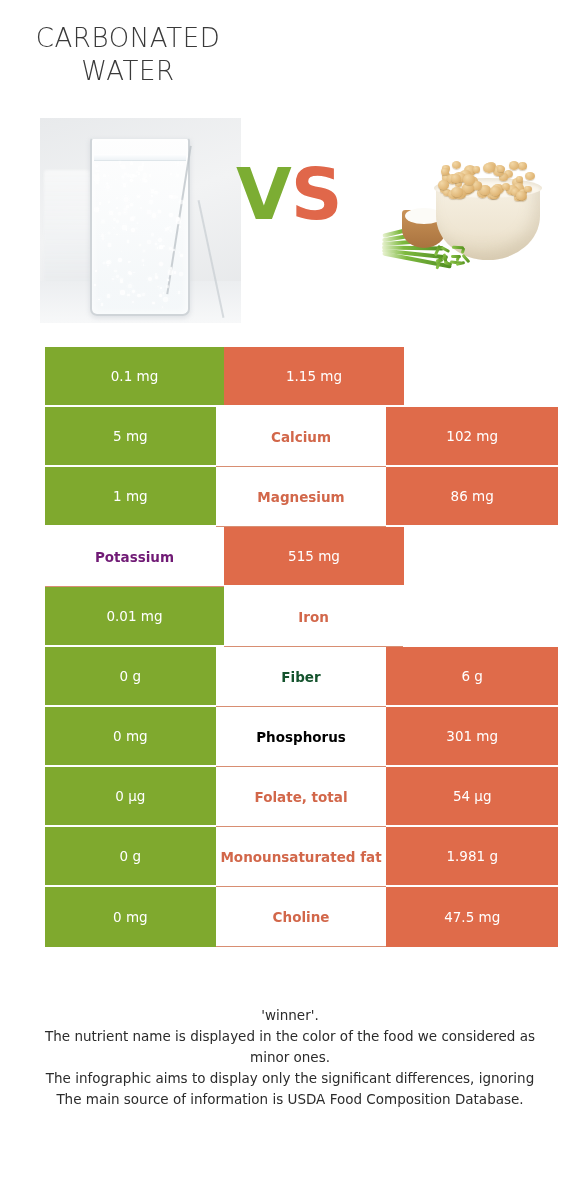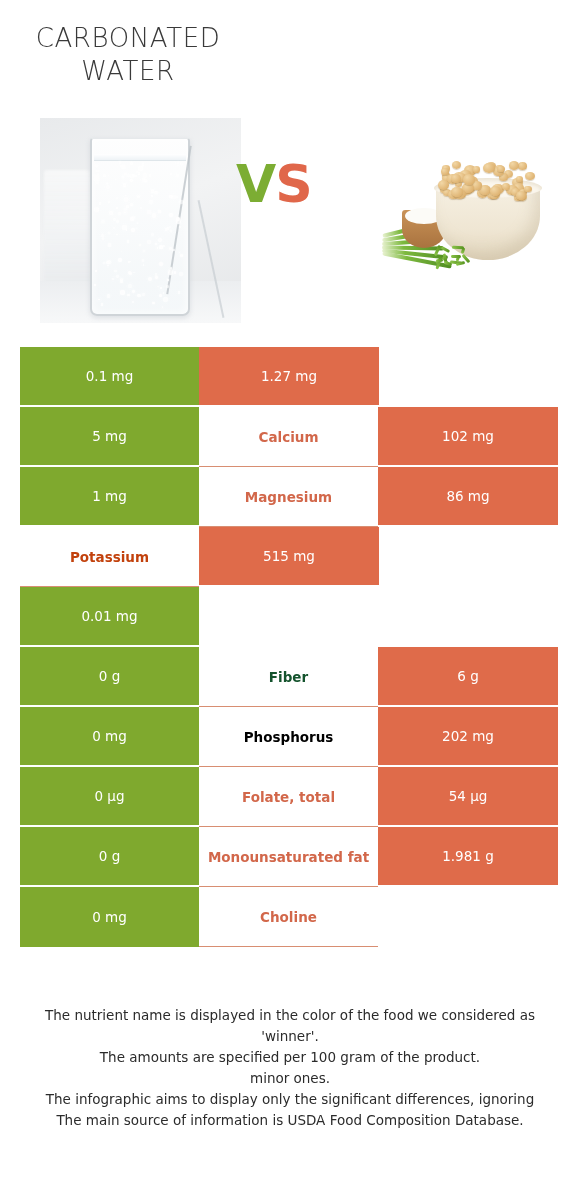--- a/index.html
+++ b/index.html
@@ -106,29 +106,29 @@
     position: absolute; left: 54px; top: 96px; width: 40px; height: 24px;
   }
   .chive-tuft s {
     position: absolute; display: block; height: 3px; border-radius: 2px;
     background: linear-gradient(90deg,#8cc44a,#56921f); text-decoration: none;
   }
 
   
   .vs {
     position: absolute; left: 236px; top: 158px; width: 120px;
-    font-size: 52px; font-weight: 700; line-height: 1;
+    font-size: 72px; font-weight: 700; line-height: 1;
     font-family: "DejaVu Sans", sans-serif; letter-spacing: -1px;
   }
   .vs .v { color: #7CAD33; }
   .vs .s { color: #E0674A; }
 
   
   .table { position: absolute; left: 20px; top: 347px; width: 538px; }
-  .row { display: flex; height: 60px; }
+  .row { display: flex; height: 60px; margin-left: 25px; }
   .cell {
     display: flex; align-items: center; justify-content: center;
     font-size: 13.5px; font-family: "DejaVu Sans", sans-serif;
   }
   .cell-left  { width: 179px; background: #7FA92E; color: #ffffff; border-bottom: 2px solid #ffffff; }
   .cell-mid   { width: 179px; background: #ffffff; color: #D2674A; font-weight: 600;
                 border-bottom: 1px solid #D88E72; }
   .cell-right { width: 180px; background: #DF6B4A; color: #ffffff; border-bottom: 2px solid #ffffff; }
   .row:last-child .cell-left,
   .row:last-child .cell-right { border-bottom: none; }
@@ -401,67 +401,68 @@
         <s style="width: 10.913px; left: 0.763349%; top: 18.8615%; transform: rotate(-65.4204deg);"></s>
         <s style="width: 11.6549px; left: 49.9641%; top: 8.50069%; transform: rotate(3.56996deg);"></s>
         <s style="width: 7.13742px; left: 9.28825%; top: 62.0082%; transform: rotate(-9.08573deg);"></s>
         <s style="width: 9.91628px; left: 71.3285%; top: 53.952%; transform: rotate(48.7112deg);"></s>
       </div>
   </div>
 
   <div class="table" id="compare-table">
       <div class="row">
         <div class="cell cell-left">0.1 mg</div>
-        <div class="cell cell-right">1.27 mg</div>
+        <div class="cell cell-right">1.15 mg</div>
       </div>
       <div class="row">
         <div class="cell cell-left">5 mg</div>
         <div class="cell cell-mid" style="color: rgb(210, 103, 74);">Calcium</div>
         <div class="cell cell-right">102 mg</div>
       </div>
       <div class="row">
         <div class="cell cell-left">1 mg</div>
         <div class="cell cell-mid" style="color: rgb(210, 103, 74);">Magnesium</div>
         <div class="cell cell-right">86 mg</div>
       </div>
       <div class="row">
-        <div class="cell cell-mid" style="color: #c2410c;">Potassium</div>
+        <div class="cell cell-mid" style="color: #701a75;">Potassium</div>
         <div class="cell cell-right">515 mg</div>
       </div>
       <div class="row">
         <div class="cell cell-left">0.01 mg</div>
+        <div class="cell cell-mid" style="color: rgb(210, 103, 74);">Iron</div>
       </div>
       <div class="row">
         <div class="cell cell-left">0 g</div>
         <div class="cell cell-mid" style="color: #14532d;">Fiber</div>
         <div class="cell cell-right">6 g</div>
       </div>
       <div class="row">
         <div class="cell cell-left">0 mg</div>
         <div class="cell cell-mid" style="color: #000000;">Phosphorus</div>
-        <div class="cell cell-right">202 mg</div>
+        <div class="cell cell-right">301 mg</div>
       </div>
       <div class="row">
         <div class="cell cell-left">0 µg</div>
         <div class="cell cell-mid" style="color: rgb(210, 103, 74);">Folate, total</div>
         <div class="cell cell-right">54 µg</div>
       </div>
       <div class="row">
         <div class="cell cell-left">0 g</div>
         <div class="cell cell-mid" style="color: rgb(210, 103, 74);">Monounsaturated fat</div>
         <div class="cell cell-right">1.981 g</div>
       </div>
       <div class="row">
         <div class="cell cell-left">0 mg</div>
         <div class="cell cell-mid" style="color: rgb(210, 103, 74);">Choline</div>
+        <div class="cell cell-right">47.5 mg</div>
       </div>
     </div>
 
   <div class="footer">
+    <div>'winner'.</div>
     <div>The nutrient name is displayed in the color of the food we considered as</div>
-    <div>'winner'.</div>
-    <div>The amounts are specified per 100 gram of the product.</div>
     <div>minor ones.</div>
     <div>The infographic aims to display only the significant differences, ignoring</div>
     <div>The main source of information is USDA Food Composition Database.</div>
   </div>
 
 </div>
 
 </body></html>

